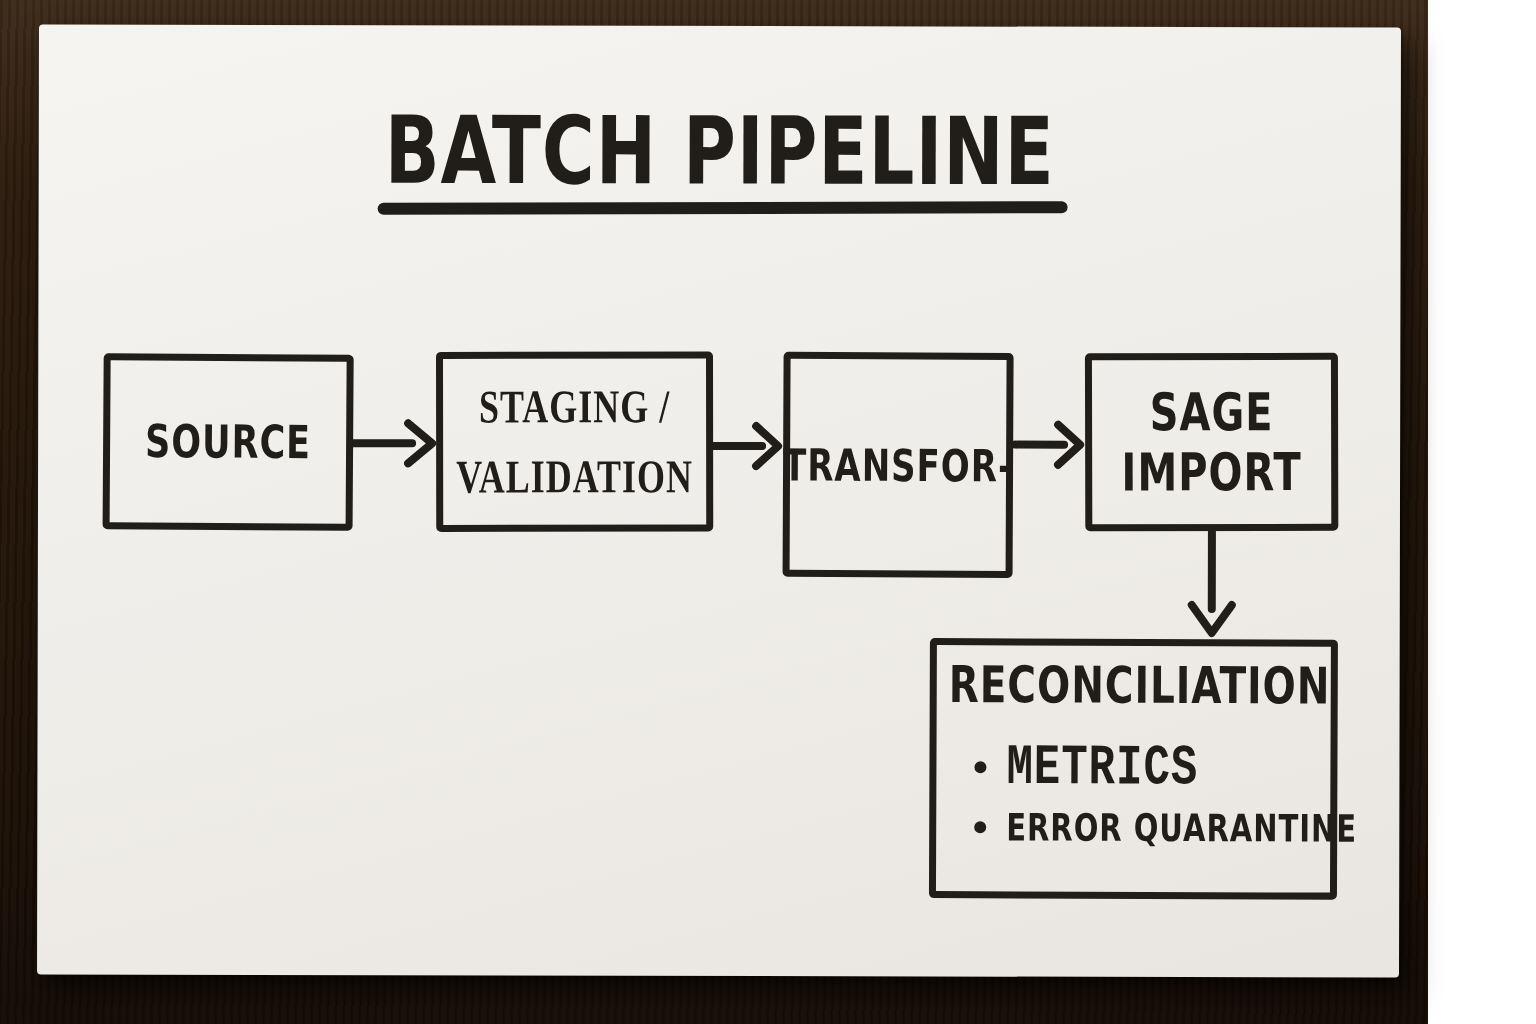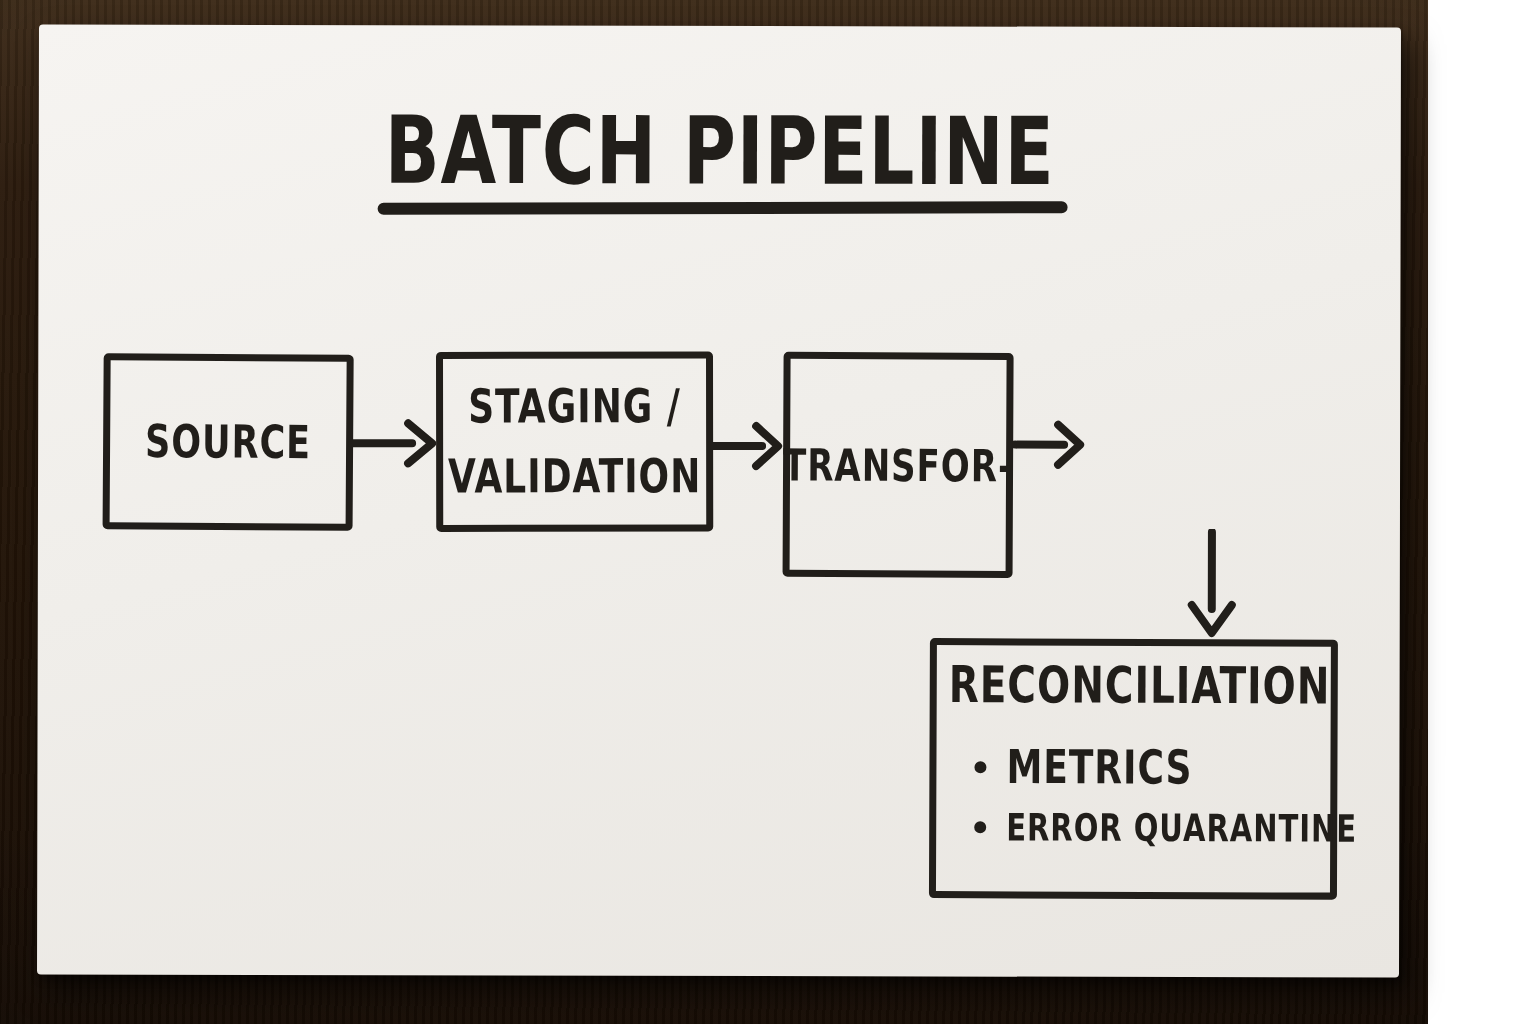--- a/index.html
+++ b/index.html
@@ -79,21 +79,21 @@
     flex-direction: column;
     align-items: center;
     justify-content: center;
     text-align: center;
   }
   .node .line { display: block; }
 
   .node-src  { left: 65px;  top: 329px; width: 250px; height: 176px; transform: rotate(0.25deg); }
   .node-src  .line { font-size: 35px; line-height: 72px; }
 
-  .node-stg  { left: 398px; top: 326px; width: 277px; height: 180px; transform: rotate(-0.2deg); }
+  .node-stg  { left: 398px; top: 326px; width: 277px; height: 180px; transform: rotate(-0.2deg); font-family: Liberation Serif, serif; }
   .node-stg  .line { font-size: 36px; line-height: 70px; }
 
   .node-trf  { left: 745px; top: 326px; width: 230px; height: 225px; transform: rotate(0.15deg); }
   .node-trf  .line { font-size: 34px; line-height: 52px; }
 
   .node-sage { left: 1047px; top: 326px; width: 253px; height: 178px; transform: rotate(-0.25deg); }
   .node-sage .line { font-size: 40px; line-height: 60px; }
 
   .node-rec  {
     left: 892px; top: 612px; width: 408px; height: 260px;
@@ -118,21 +118,21 @@
     align-items: center;
   }
   .bullet-dot {
     width: 12px;
     height: 12px;
     border-radius: 50%;
     background: #211e1a;
     margin-right: 20px;
     flex: 0 0 auto;
   }
-  .bullet-metrics    { font-size: 36px; line-height: 40px; }
+  .bullet-metrics    { font-size: 44px; line-height: 40px; font-family: Liberation Mono, monospace; }
   .bullet-quarantine { font-size: 29px; line-height: 36px; }
 
   
   .arrow { position: absolute; }
   .arrow-a { left: 310px; top: 390px; }
   .arrow-b { left: 672px; top: 392px; }
   .arrow-c { left: 974px; top: 390px; }
   .arrow-d { left: 1146px; top: 502px; }
   .arrow svg polyline, .arrow svg line {
     stroke: #211e1a;
@@ -159,20 +159,24 @@
 
     <div class="node node-stg ink">
       <span class="line"><span class="hand">STAGING /</span></span>
       <span class="line"><span class="hand">VALIDATION</span></span>
     </div>
 
     <div class="node node-trf ink">
       <span class="line"><span class="hand">TRANSFOR-</span></span>
     </div>
 
+    <div class="node node-sage ink">
+      <span class="line"><span class="hand">SAGE</span></span>
+      <span class="line"><span class="hand">IMPORT</span></span>
+    </div>
 
     <div class="node node-rec ink">
       <div class="rec-heading">
         <span class="hand">RECONCILIATION</span>
       </div>
       <div class="rec-bullets">
         <div class="bullet-row">
           <span class="bullet-dot"></span>
           <span class="bullet-metrics"><span class="hand">METRICS</span></span>
         </div>

